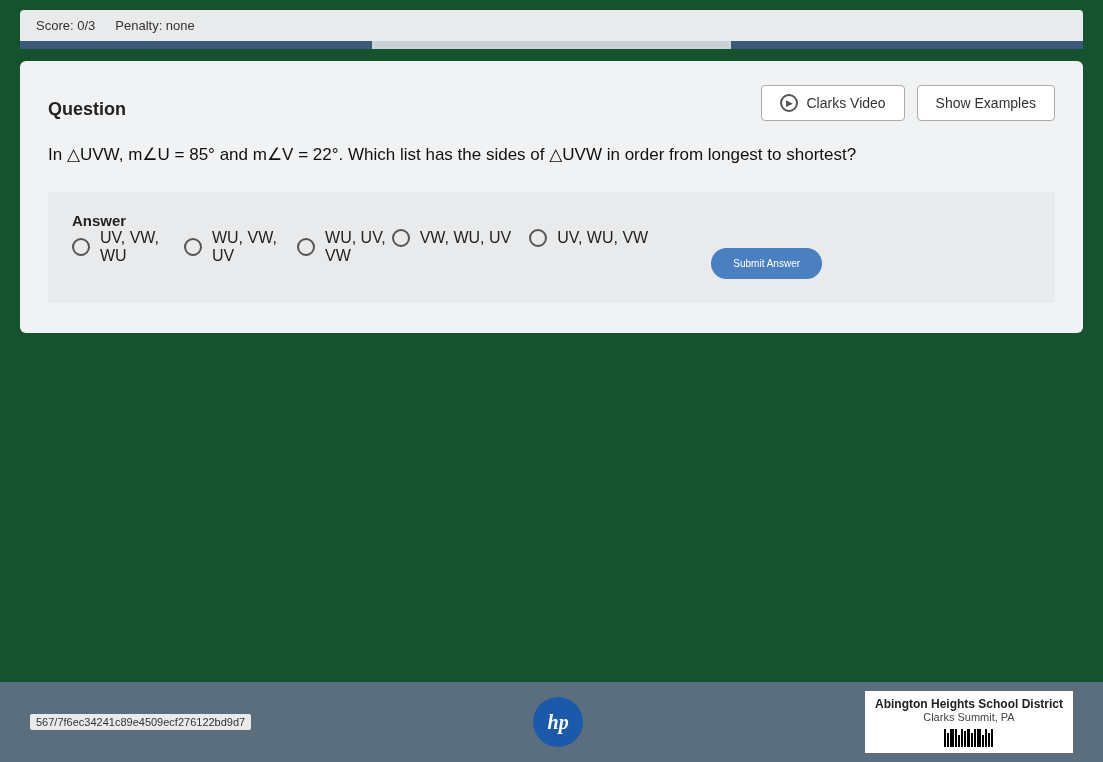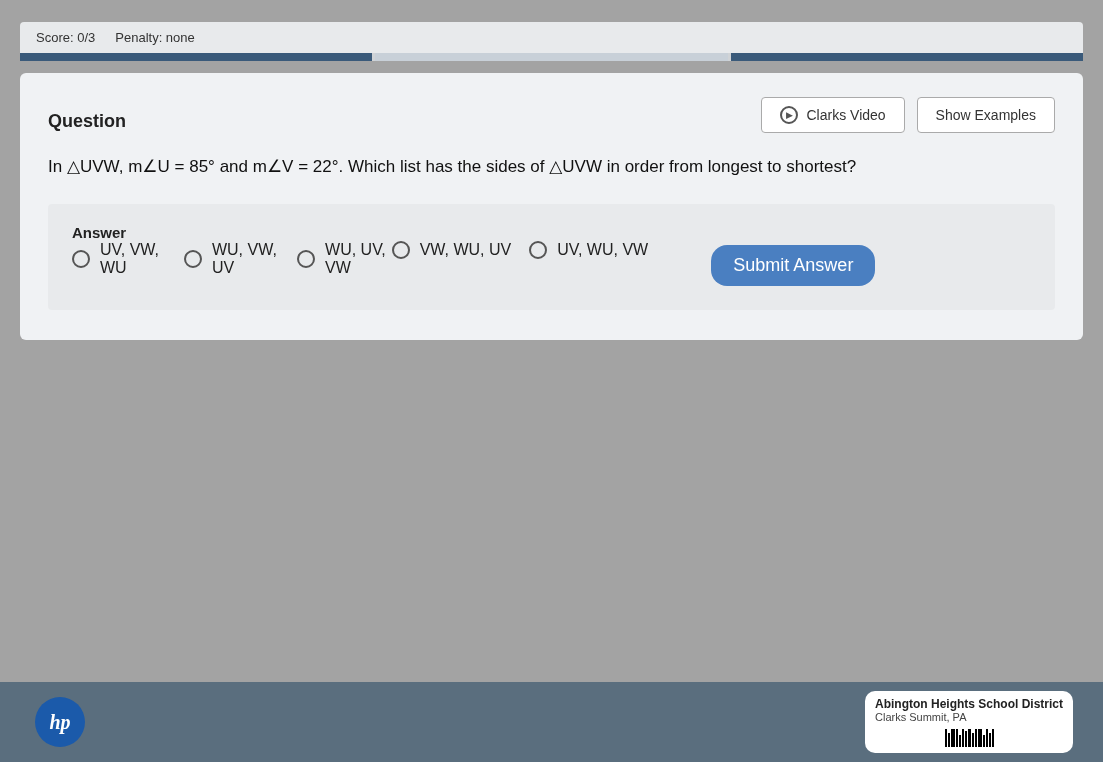--- a/index.html
+++ b/index.html
@@ -8,26 +8,26 @@
       font-family: Arial, sans-serif;
       width: 1103px;
       height: 762px;
       overflow: hidden;
       position: relative;
     }
 
     .screen-container {
       width: 1103px;
       height: 762px;
-      background: #a3a3a3;
+      background: #14532d;
       position: relative;
       display: flex;
       flex-direction: column;
       align-items: center;
-      padding: 22px 20px;
+      padding: 10px 20px;
     }
 
     
     .score-bar {
       width: 100%;
       background: #e8eaec;
       border-radius: 4px 4px 0 0;
       padding: 8px 16px;
       display: flex;
       align-items: center;
@@ -187,23 +187,24 @@
       align-items: flex-start;
       padding-top: 4px;
     }
 
     .btn-submit {
       background: #4a7fc1;
       color: #fff;
       border: none;
       border-radius: 16px;
       padding: 10px 22px;
-      font-size: 18px;
+      font-size: 10px;
       cursor: pointer;
       white-space: nowrap;
+      margin-top: 15px;
     }
 
     
     .footer-bar {
       position: absolute;
       bottom: 0;
       left: 0;
       right: 0;
       height: 80px;
       background: #5a6e7e;
@@ -240,25 +241,25 @@
       justify-content: center;
       color: #fff;
       font-style: italic;
       font-size: 20px;
       font-weight: bold;
       font-family: serif;
     }
 
     .school-badge {
       background: #fff;
-      border-radius: 10px;
+      border-radius: 0;
       padding: 6px 10px;
       font-size: 11px;
       color: #222;
-      text-align: left;
+      text-align: center;
       min-width: 200px;
     }
     .school-name {
       font-weight: bold;
       font-size: 12px;
     }
     .school-location {
       font-size: 11px;
       color: #444;
     }
@@ -344,20 +345,21 @@
         <div class="submit-btn-container">
           <button class="btn-submit">Submit Answer</button>
         </div>
 
       </div>
     </div>
 
   </div>
 
   <div class="footer-bar">
+    <span class="hash-code">567/7f6ec34241c89e4509ecf276122bd9d7</span>
 
     <div class="hp-logo">
       <div class="hp-circle">
         <span><i>hp</i></span>
       </div>
     </div>
 
     <div class="school-badge">
       <div class="school-name">Abington Heights School District</div>
       <div class="school-location">Clarks Summit, PA</div>

